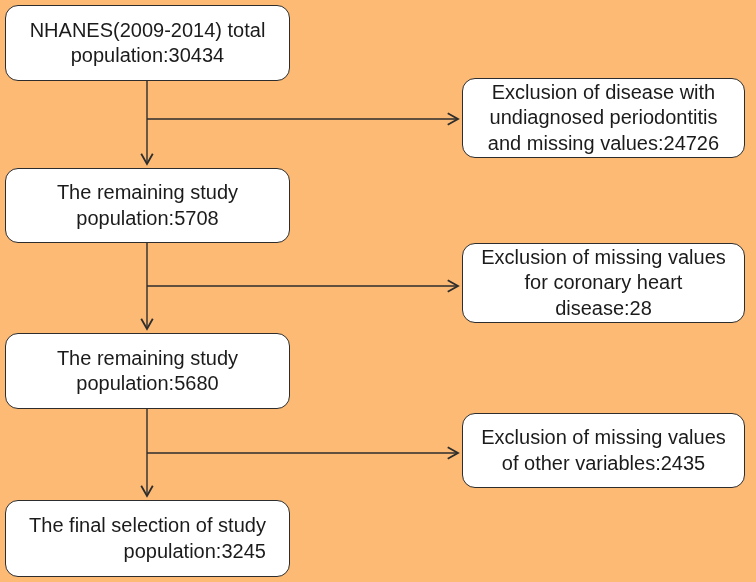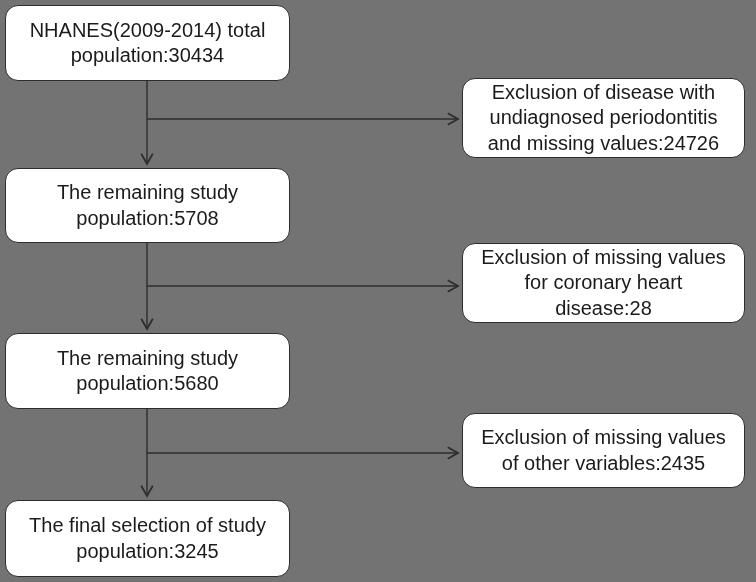--- a/index.html
+++ b/index.html
@@ -4,21 +4,21 @@
 <style>
   html, body {
     margin: 0;
     padding: 0;
     background: #ffffff;
   }
   .canvas {
     position: relative;
     width: 756px;
     height: 582px;
-    background: #737373;
+    background: #fdba74;
     font-family: "Liberation Sans", "DejaVu Sans", sans-serif;
     overflow: hidden;
   }
   .connectors {
     position: absolute;
     left: 0;
     top: 0;
     width: 756px;
     height: 582px;
     pointer-events: none;
@@ -38,21 +38,21 @@
     line-height: 25.5px;
     padding: 2px 6px;
   }
   .node .node-text {
     white-space: pre-line;
   }
   
   .pos-b1 { left: 5px;   top: 5px;   width: 285px; height: 76px; }
   .pos-b2 { left: 5px;   top: 168px; width: 285px; height: 75px; }
   .pos-b3 { left: 5px;   top: 333px; width: 285px; height: 76px; }
-  .pos-b4 { left: 5px;   top: 500px; width: 285px; height: 77px; }
+  .pos-b4 { left: 5px;   top: 500px; width: 285px; height: 77px; text-align: right; }
   
   .pos-e1 { left: 462px; top: 78px;  width: 283px; height: 80px; }
   .pos-e2 { left: 462px; top: 243px; width: 283px; height: 80px; }
   .pos-e3 { left: 462px; top: 413px; width: 283px; height: 75px; }
 </style>
 </head>
 <body>
 
 <div class="canvas">
 

